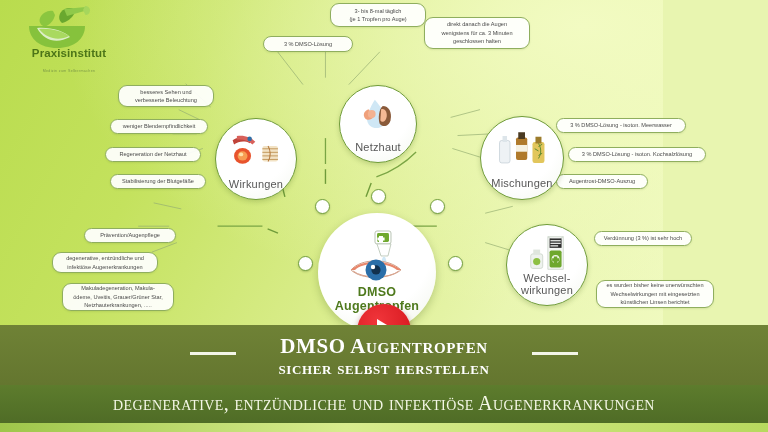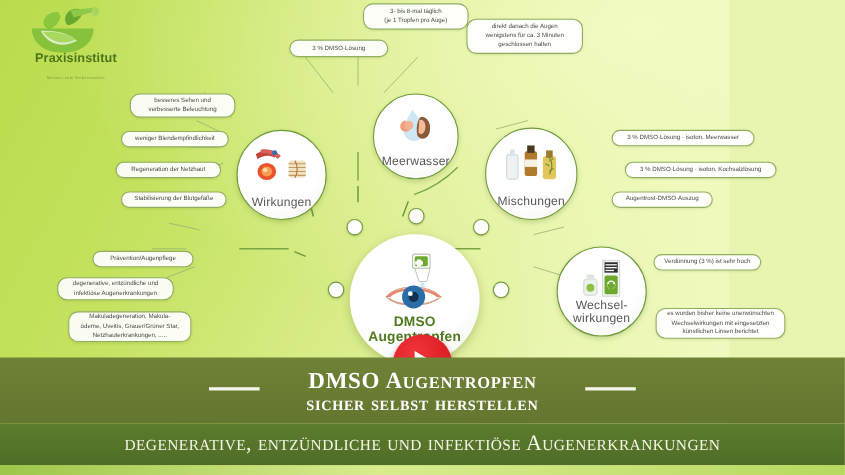--- a/index.html
+++ b/index.html
@@ -230,21 +230,21 @@
   <div class="hub" style="left:339px; top:85px; width:76px; height:76px;">
     <div class="art">
       <svg viewBox="0 0 60 40" width="100%" height="100%" preserveAspectRatio="xMidYMid meet">
         <path d="M26 2 C20 12 16 20 16 26 C16 34 22 38 28 38 C34 38 40 34 40 26 C40 20 34 12 26 2 Z" fill="#cfe7f5"></path>
         <path d="M18 14 C12 16 10 22 14 26 C16 28 22 28 24 24 Z" fill="#f0a07a"></path>
         <circle cx="22" cy="20" r="5" fill="#f3b291"></circle>
         <path d="M36 10 C44 10 48 18 46 28 C44 36 36 38 32 32 C30 26 31 14 36 10 Z" fill="#8a5a3a"></path>
         <path d="M34 14 C39 12 42 18 41 24 C40 30 35 32 33 28 Z" fill="#f5b995"></path>
       </svg>
     </div>
-    <div class="hublabel">Meerwasser</div>
+    <div class="hublabel">Netzhaut</div>
   </div>
 
   <div class="leaf" style="left:118px; top:85px; width:96px; height:22px; white-space:pre-line;">
     <span>besseres Sehen und
 verbesserte Beleuchtung</span>
   </div>
   <div class="leaf" style="left:110px; top:119px; width:98px; height:15px;">
     <span>weniger Blendempfindlichkeit</span>
   </div>
   <div class="leaf" style="left:105px; top:147px; width:96px; height:15px;">
@@ -274,21 +274,21 @@
   <div class="leaf" style="left:556px; top:118px; width:130px; height:15px;">
     <span>3 % DMSO-Lösung - isoton. Meerwasser</span>
   </div>
   <div class="leaf" style="left:568px; top:147px; width:138px; height:15px;">
     <span>3 % DMSO-Lösung - isoton. Kochsalzlösung</span>
   </div>
   <div class="leaf" style="left:556px; top:174px; width:92px; height:15px;">
     <span>Augentrost-DMSO-Auszug</span>
   </div>
 
-  <div class="hub" style="left:441px; top:116px; width:82px; height:82px;">
+  <div class="hub" style="left:480px; top:116px; width:82px; height:82px;">
     <div class="art" style="width:70%;">
       <svg viewBox="0 0 72 46" width="100%" height="100%" preserveAspectRatio="xMidYMid meet">
         <rect x="6" y="14" width="14" height="30" rx="3" fill="#eef2f5" stroke="#c3ced6" stroke-width="1"></rect>
         <rect x="10" y="8" width="6" height="8" fill="#dde5ea"></rect>
         <rect x="28" y="10" width="15" height="30" rx="2.5" fill="#b07a2c"></rect>
         <rect x="31" y="3" width="9" height="9" fill="#4a3a22"></rect>
         <rect x="28" y="20" width="15" height="9" fill="#f6f1e2"></rect>
         <rect x="50" y="16" width="16" height="28" rx="3" fill="#e2c65c"></rect>
         <rect x="54" y="9" width="8" height="9" fill="#9c7c2c"></rect>
         <path d="M58 18 C62 24 62 32 58 38 M58 22 l5 -3 M58 28 l-5 -3 M58 34 l5 -3" stroke="#5f8a2e" stroke-width="1.3" fill="none"></path>

